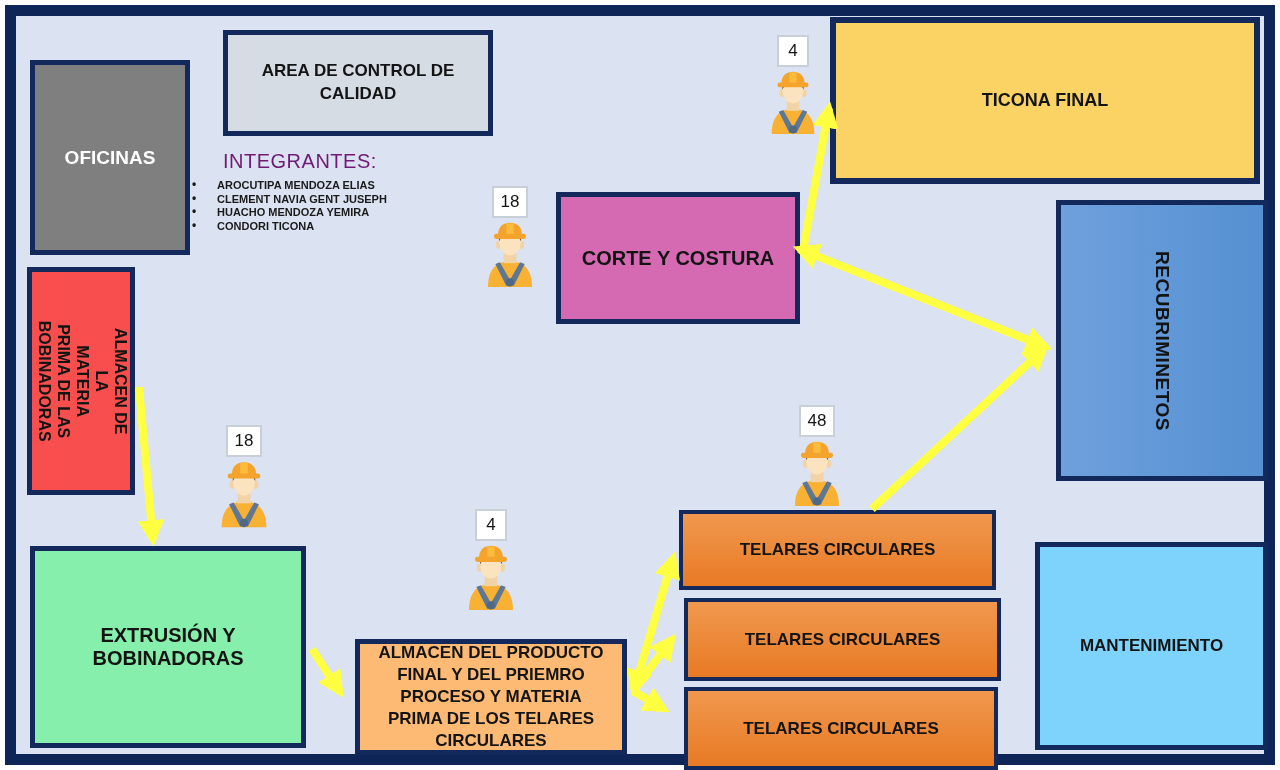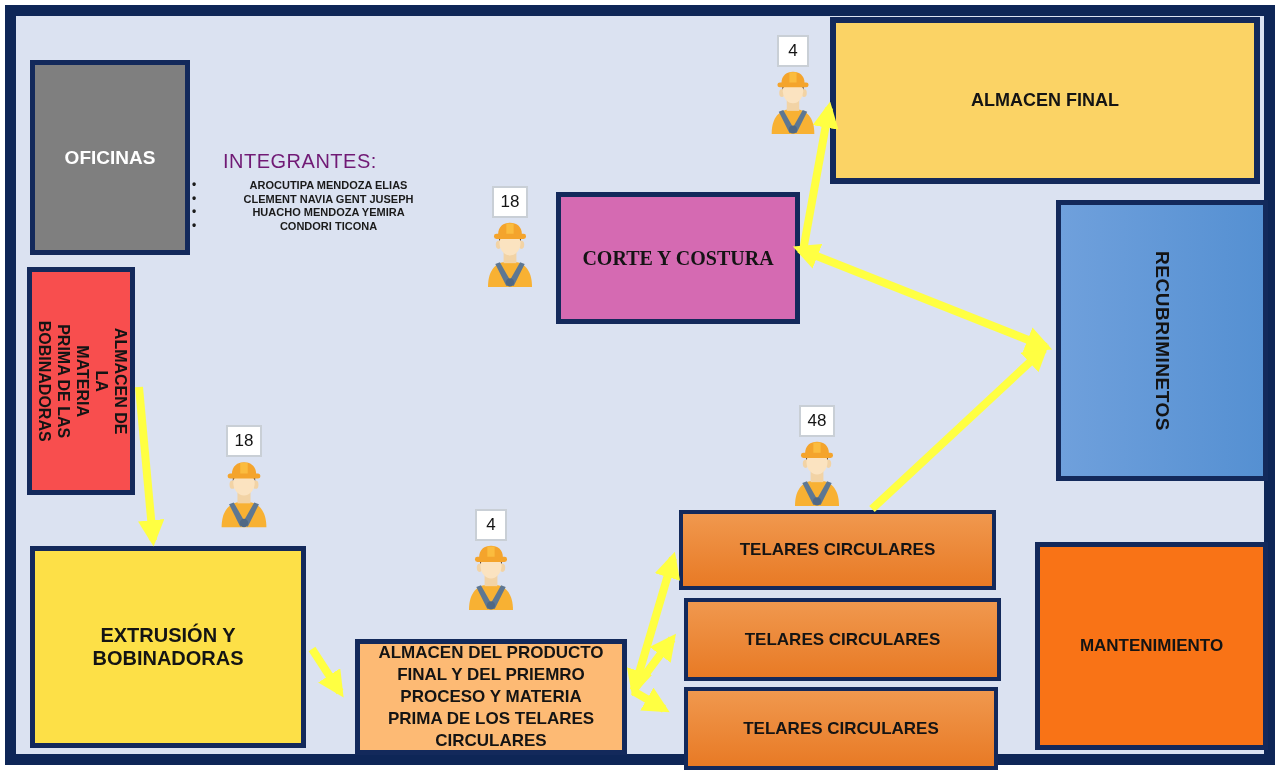--- a/index.html
+++ b/index.html
@@ -32,21 +32,21 @@
   .integ-head{
     position:absolute;left:223px;top:150px;font-size:20px;color:#701a75;
     letter-spacing:0.5px;z-index:10;
   }
   .integ-list{
     position:absolute;left:190px;top:179px;margin:0;padding:0;width:250px;
     list-style:none;z-index:10;
   }
   .integ-list li{
     position:relative;padding-left:27px;font-size:11px;font-weight:bold;
-    color:#1a1a1a;line-height:13.5px;text-align:center;
+    color:#1a1a1a;line-height:13.5px;
   }
   .integ-list li::before{
     content:"\2022";position:absolute;left:2px;top:-1px;font-size:12px;
   }
 </style>
 </head>
 <body>
 
 <div id="page">
   <div id="frame"></div>
@@ -68,70 +68,73 @@
         <path d="M26,2.6 L34,2.6 L34,15 L26,15 Z" fill="#FBBC3E"></path>
         <rect x="12.5" y="14" width="35" height="5.5" rx="2.7" fill="#F4A42C"></rect>
       </symbol>
     </defs>
   </svg>
 
   <div class="box" style="left:30px;top:60px;width:160px;height:195px;background:#7F7F7F;">
     <span class="lbl" style="font-size:19px;color:#ffffff;">OFICINAS</span>
   </div>
 
+  <div class="box" style="left:223px;top:30px;width:270px;height:106px;background:#D6DCE4;">
+    <span class="lbl" style="font-size:17px;max-width:200px;line-height:1.35;">AREA DE CONTROL DE CALIDAD</span>
+  </div>
 
   <div class="integ-head">INTEGRANTES:</div>
   <ul class="integ-list">
     <li>AROCUTIPA MENDOZA ELIAS</li>
     <li>CLEMENT NAVIA GENT JUSEPH</li>
     <li>HUACHO MENDOZA YEMIRA</li>
     <li>CONDORI TICONA</li>
   </ul>
 
   <div class="box" style="left:830px;top:17px;width:430px;height:167px;background:#FBD365;border-width:6px;">
-    <span class="lbl" style="font-size:18px;">ALMACEN FINAL</span>
+    <span class="lbl" style="font-size:18px;">TICONA FINAL</span>
   </div>
 
   <div class="box" style="left:556px;top:192px;width:244px;height:132px;background:#D56AB2;">
-    <span class="lbl" style="font-size:20px;font-family:Liberation Serif, serif;">CORTE Y COSTURA</span>
+    <span class="lbl" style="font-size:20px;">CORTE Y COSTURA</span>
   </div>
 
   <div class="box" style="left:1056px;top:200px;width:212px;height:281px;background:linear-gradient(90deg,#6FA0DC,#5590D2);">
     <span class="lbl rot" style="font-size:19px;letter-spacing:0.5px;">RECUBRIMINETOS</span>
   </div>
 
   <div class="box" style="left:27px;top:267px;width:108px;height:228px;background:#F84E4E;">
     <div class="rot-block" style="width:214px;text-align:center;font-size:16px;line-height:1.18;">
       <div>ALMACEN DE LA</div>
       <div>MATERIA PRIMA DE LAS</div>
       <div>BOBINADORAS</div>
     </div>
   </div>
 
-  <div class="box" style="left:30px;top:546px;width:276px;height:202px;background:#fde047;">
+  <div class="box" style="left:30px;top:546px;width:276px;height:202px;background:#86efac;">
     <span class="lbl" style="font-size:20px;">EXTRUSIÓN Y BOBINADORAS</span>
   </div>
 
   <div class="box" style="left:355px;top:639px;width:272px;height:116px;background:#fdba74;">
     <span class="lbl" style="font-size:17px;max-width:234px;line-height:1.3;">ALMACEN DEL PRODUCTO FINAL Y DEL PRIEMRO PROCESO Y MATERIA PRIMA DE LOS TELARES CIRCULARES</span>
   </div>
 
   <div class="box" style="left:679px;top:510px;width:317px;height:80px;background:linear-gradient(180deg,#F0984E,#E87A25);border-width:4px;">
     <span class="lbl" style="font-size:17px;">TELARES CIRCULARES</span>
   </div>
 
   <div class="box" style="left:684px;top:598px;width:317px;height:83px;background:linear-gradient(180deg,#F0984E,#E87A25);border-width:4px;">
     <span class="lbl" style="font-size:17px;">TELARES CIRCULARES</span>
   </div>
 
   <div class="box" style="left:684px;top:687px;width:314px;height:83px;background:linear-gradient(180deg,#F0984E,#E87A25);border-width:4px;">
     <span class="lbl" style="font-size:17px;">TELARES CIRCULARES</span>
   </div>
 
-  <div class="box" style="left:1035px;top:542px;width:233px;height:208px;background:#f97316;">
+  <div class="box" style="left:1035px;top:542px;width:233px;height:208px;background:#7dd3fc;">
     <span class="lbl" style="font-size:17px;">MANTENIMIENTO</span>
   </div>
 
   <svg id="arrows" width="1280" height="770" viewBox="0 0 1280 770">
     <defs>
       <marker id="ah" viewBox="0 0 4 4" markerWidth="3.3" markerHeight="3.3" refX="3.0" refY="2" orient="auto-start-reverse" markerUnits="strokeWidth">
         <path d="M0,0 L4,2 L0,4 Z" fill="#FFFF42"></path>
       </marker>
     </defs>
     <g stroke="#FFFF42" stroke-width="8" fill="none">

